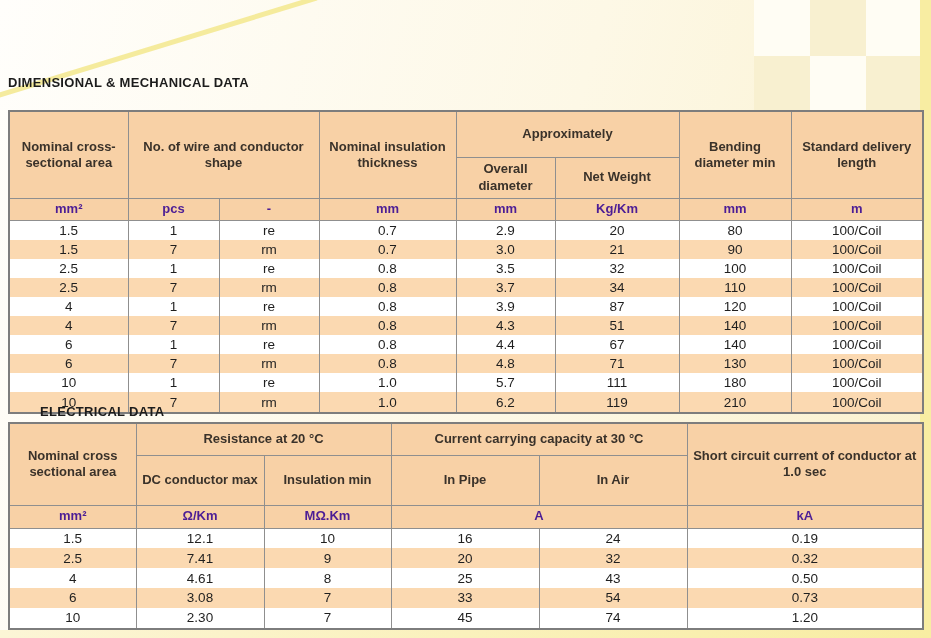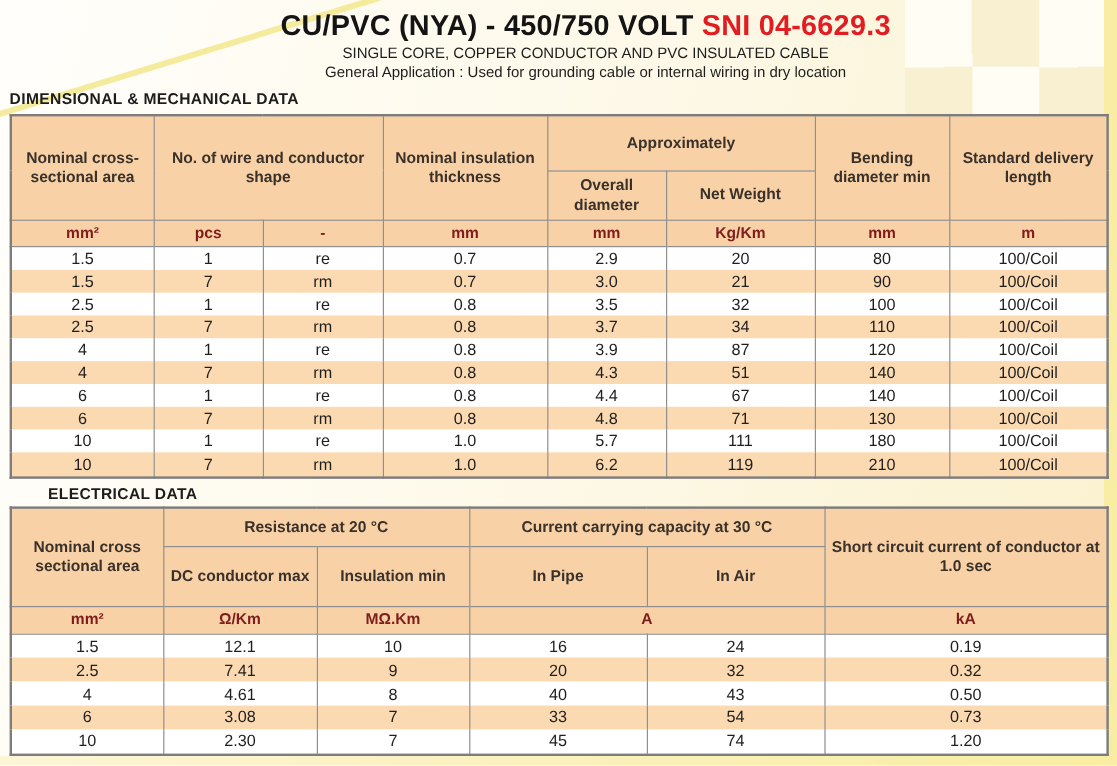--- a/index.html
+++ b/index.html
@@ -26,27 +26,27 @@
   .subtitle { font-size:12.5px; color:#1d1d1d; margin-top:1px; }
   .app-line { font-size:12.5px; color:#1d1d1d; margin-top:2px; }
 
   .section-title { position:absolute; left:8px; font-size:13px; font-weight:bold;
     color:#1c1c1c; letter-spacing:.3px; }
   .section-title.mech { top:75px; }
   .section-title.elec { top:404px;margin-left:32px; }
 
   table { position:absolute; left:8px; width:914px; border-collapse:collapse;
     table-layout:fixed; border:2px solid #7d7d7d; }
-  .mech-table { top:95px;  height:304px; }
+  .mech-table { top:110px;  height:304px; }
   .elec-table { top:422px; height:208px; }
 
   th { background:#f8d1a6; border:1px solid #8f8f8f; font-weight:bold;
        font-size:13px; color:#3a322a; text-align:center; vertical-align:middle;
        padding:1px 3px; line-height:1.25; }
-  th.units { font-size:13px; color:#7f1d1d; }
+  th.units { font-size:13px; color:#4c1d95; }
   td { border-left:1px solid #8f8f8f; border-right:1px solid #8f8f8f;
        border-top:none; border-bottom:none;
        font-size:13.5px; color:#1f1f1f; text-align:center; vertical-align:middle;
        padding:0 3px; }
   tbody tr:nth-child(odd)  { background:#ffffff; }
   tbody tr:nth-child(even) { background:#fbd9b1; }
 
   .mech-table thead tr.h1 { height:46px; }
   .mech-table thead tr.h2 { height:41px; }
   .mech-table thead tr.hu { height:22px; }
@@ -57,25 +57,20 @@
 </head>
 <body>
 
 <div class="page">
 
   <div class="checkerboard"></div>
   <div class="right-stripe"></div>
   <div class="bottom-stripe"></div>
   <div class="diag-line"></div>
 
-  <div class="title-block">
-    <div class="title-line1"><span>CU/PVC (NYA) - 450/750 VOLT</span> <span class="title-red">SNI 04-6629.3</span></div>
-    <div class="subtitle">SINGLE CORE, COPPER CONDUCTOR AND PVC INSULATED CABLE</div>
-    <div class="app-line">General Application : Used for grounding cable or internal wiring in dry location</div>
-  </div>
 
   <div class="section-title mech">DIMENSIONAL &amp; MECHANICAL DATA</div>
 
   <table class="mech-table">
     <colgroup>
       <col style="width:119px">
         <col style="width:91px">
         <col style="width:100px">
         <col style="width:137px">
       <col style="width:99px">
@@ -257,21 +252,21 @@
           <td>7.41</td>
           <td>9</td>
           <td>20</td>
           <td>32</td>
           <td>0.32</td>
         </tr>
         <tr>
           <td>4</td>
           <td>4.61</td>
           <td>8</td>
-          <td>40</td>
+          <td>25</td>
           <td>43</td>
           <td>0.50</td>
         </tr>
         <tr>
           <td>6</td>
           <td>3.08</td>
           <td>7</td>
           <td>33</td>
           <td>54</td>
           <td>0.73</td>

